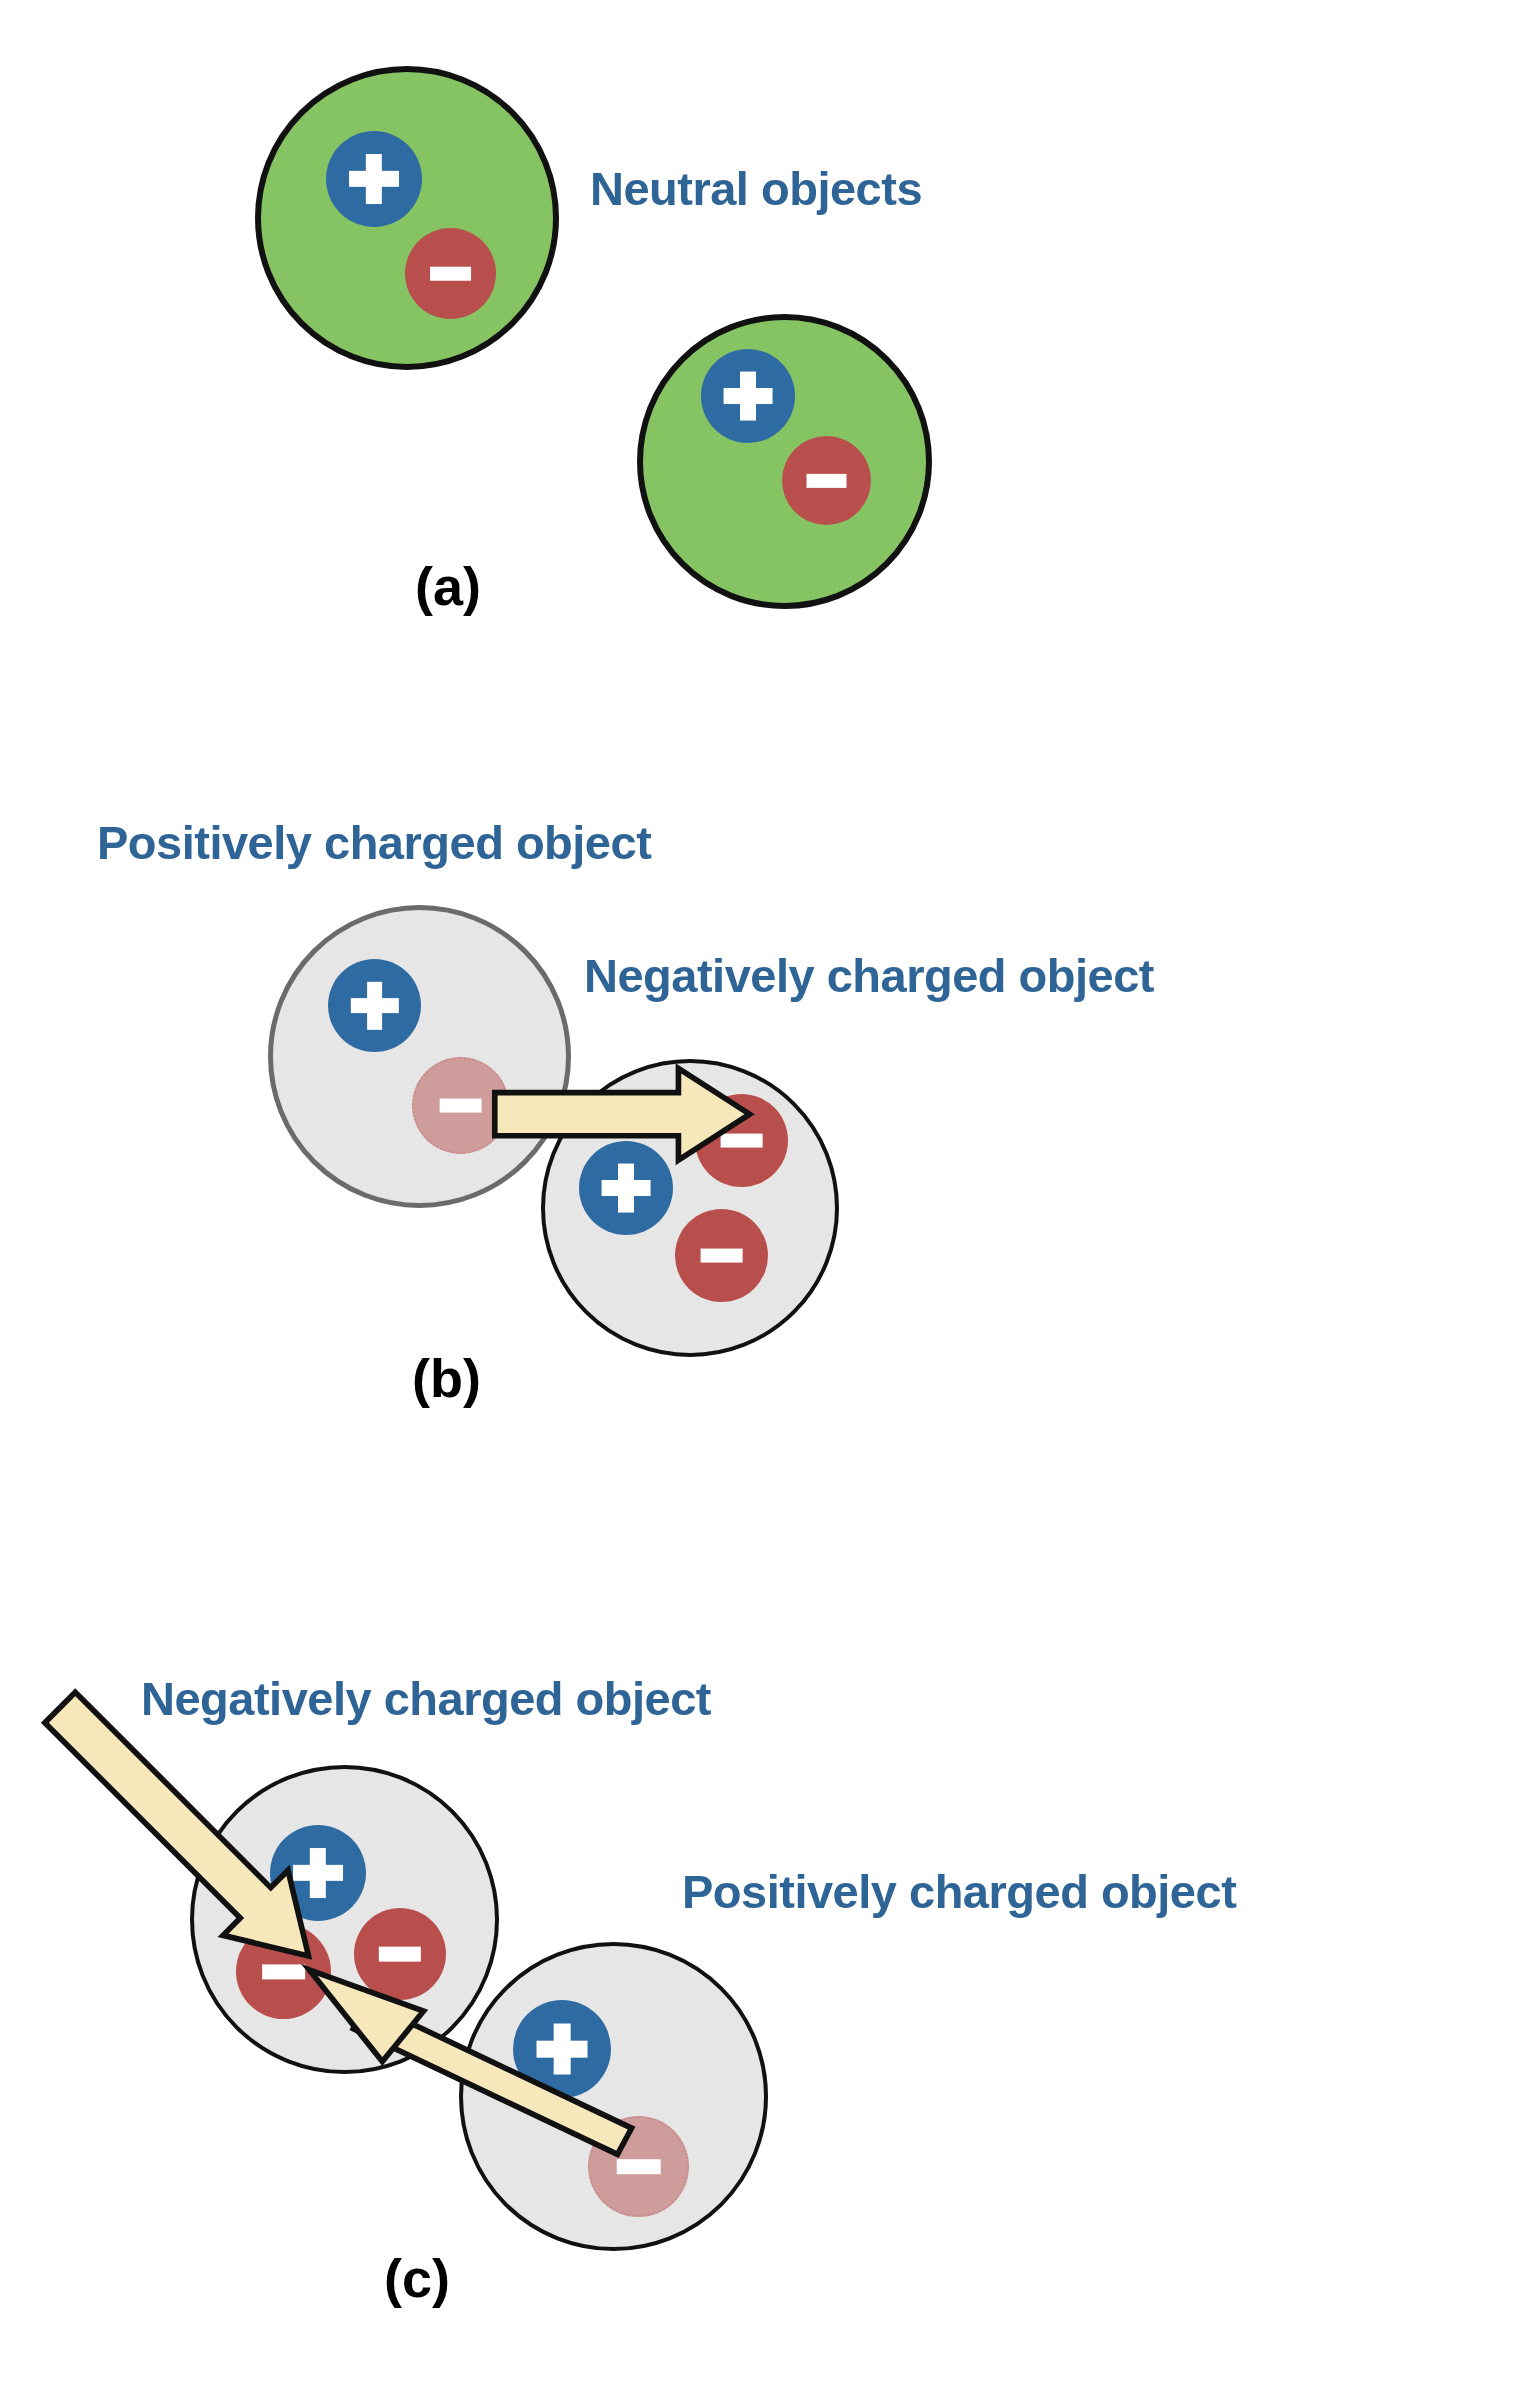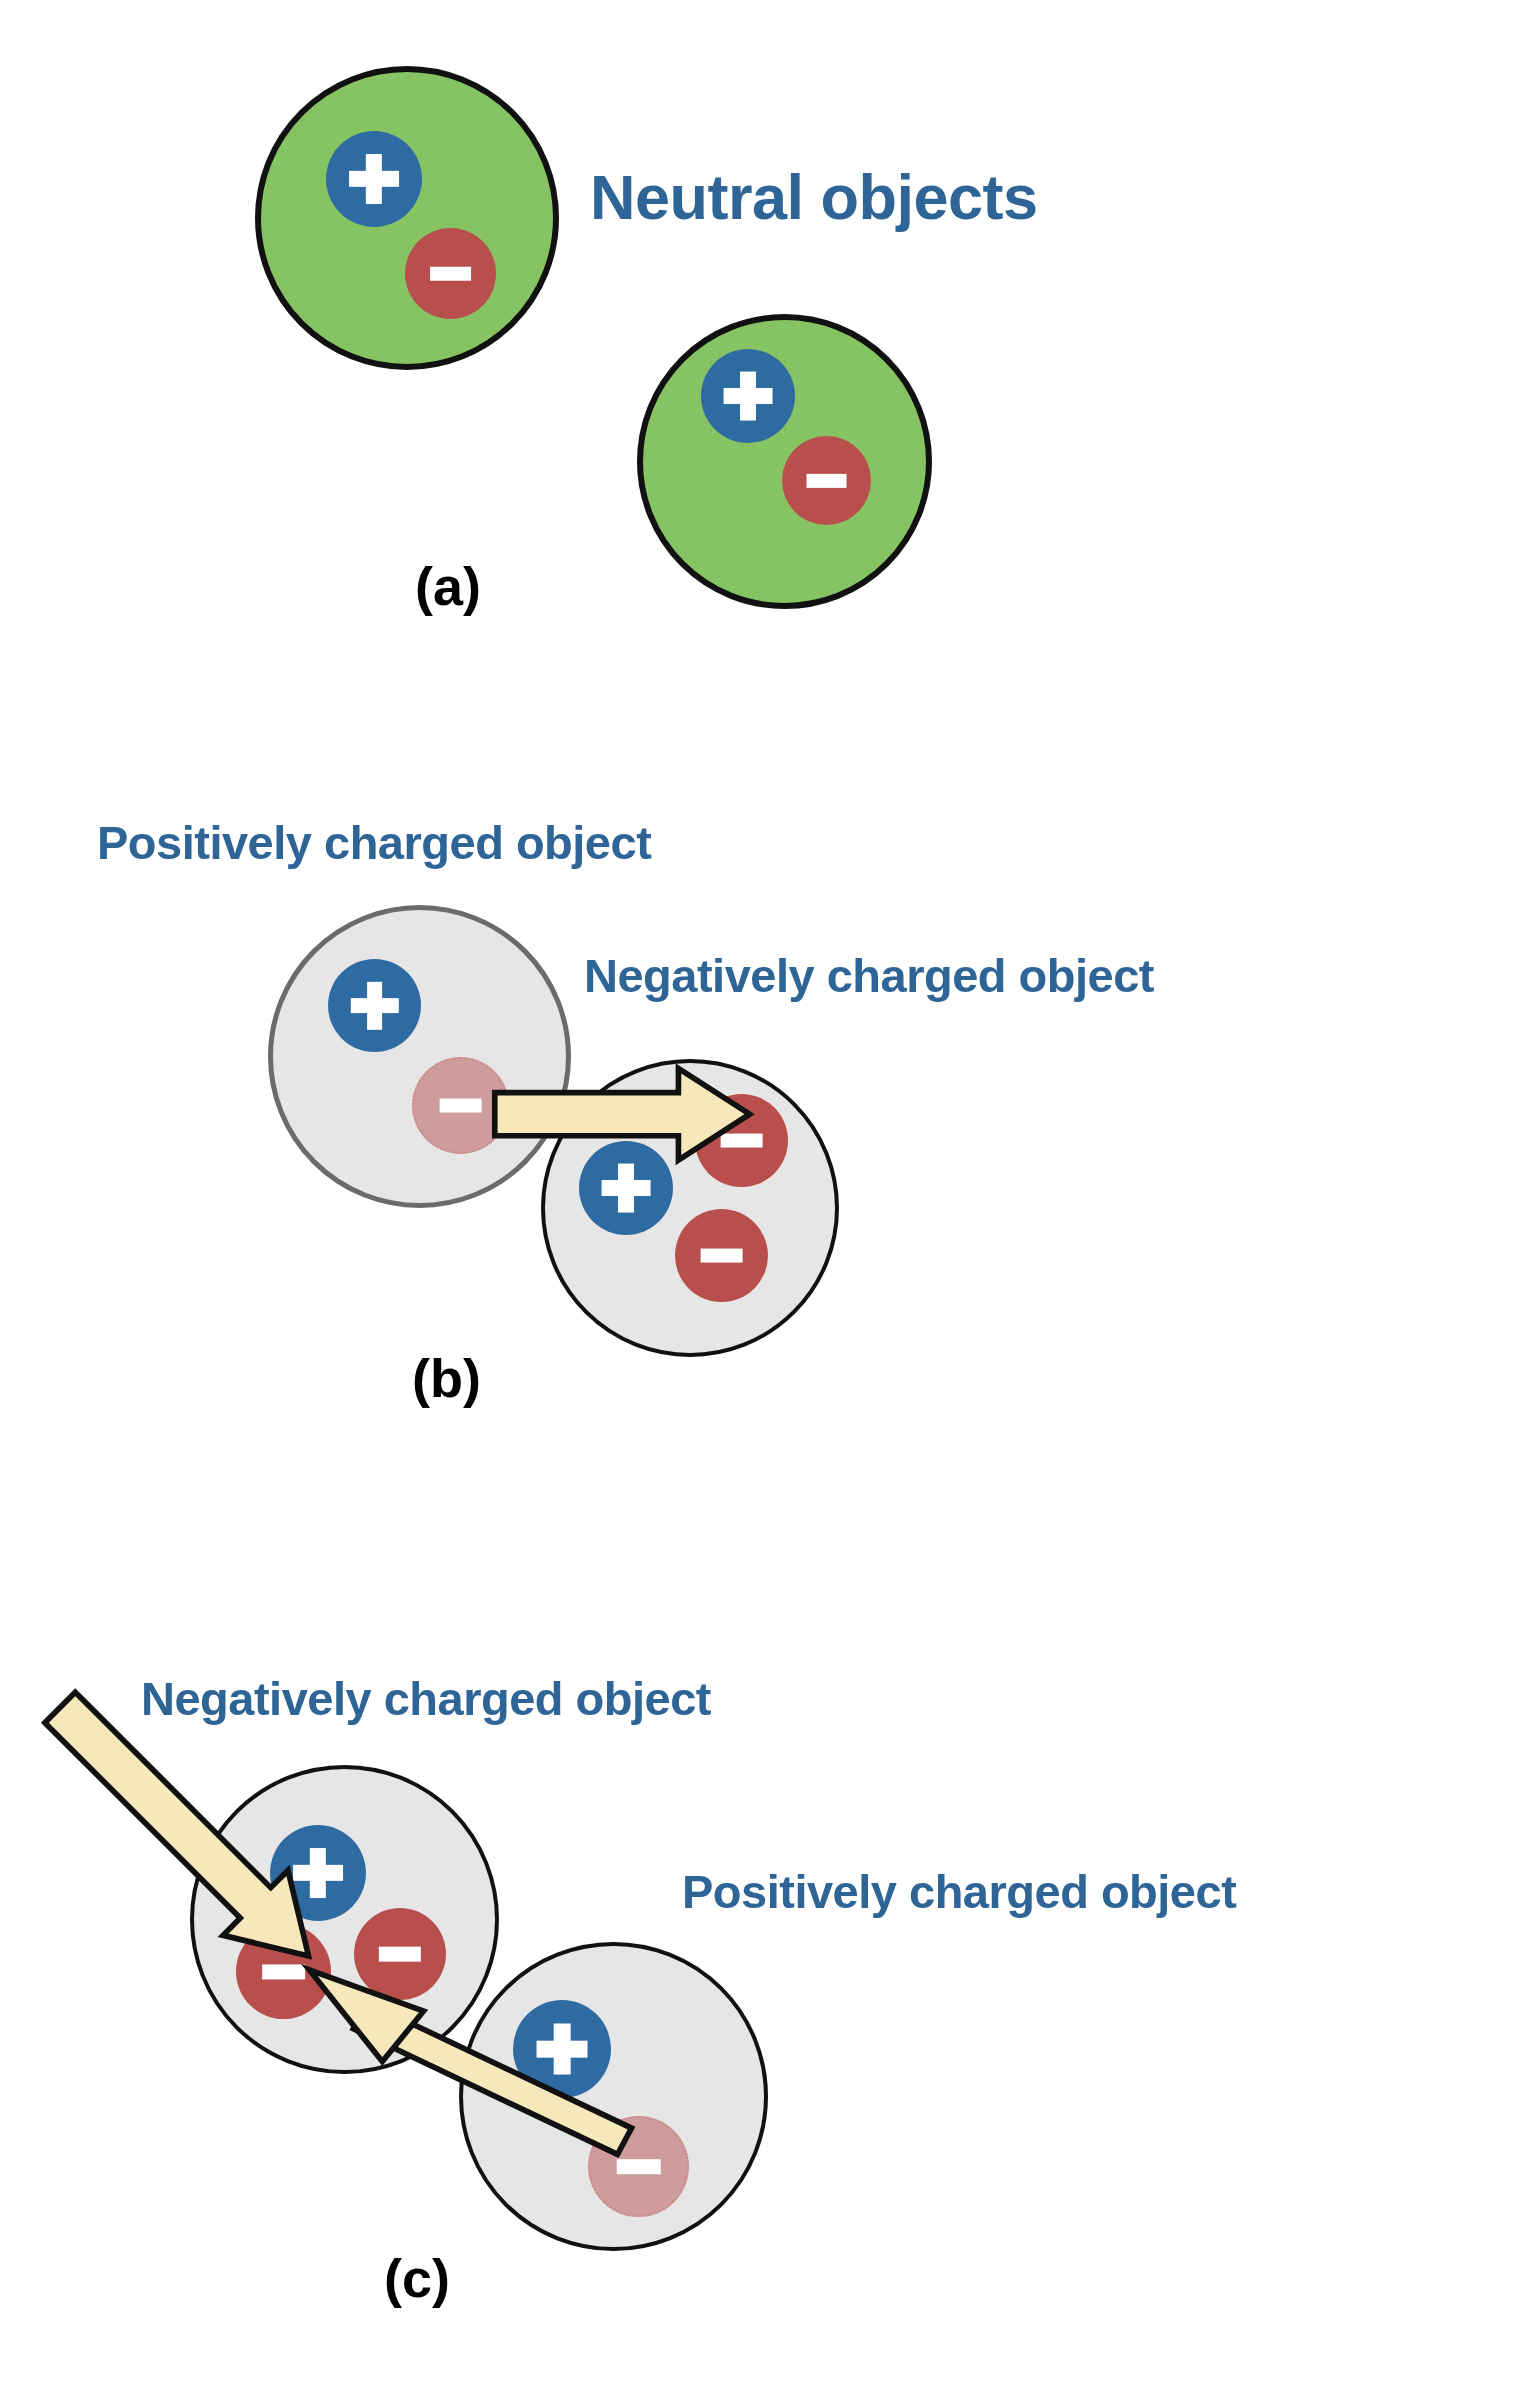--- a/index.html
+++ b/index.html
@@ -120,21 +120,21 @@
     <div class="object neutral" style="left:637px; top:314px; width:295px; height:295px;"></div>
 
     <div class="charge positive" style="left:701px; top:349px; width:94px; height:94px;">
       <span class="glyph-plus"></span>
     </div>
 
     <div class="charge negative" style="left:782px; top:436px; width:89px; height:89px;">
       <span class="glyph-minus"></span>
     </div>
 
-    <div class="label-blue" style="left:590px; top:161px; font-size:63px;">Neutral objects</div>
+    <div class="label-blue" style="left:590px; top:161px; font-size:47px;">Neutral objects</div>
 
     <div class="label-panel" style="left:415px; top:555px; font-size:54px;">(a)</div>
   </div>
 
   <div>
 
     <div class="label-blue" style="left:97px; top:815px; font-size:47px;">Positively charged object</div>
 
     <div class="object shell-gray" style="left:268px; top:905px; width:303px; height:303px;"></div>
 

